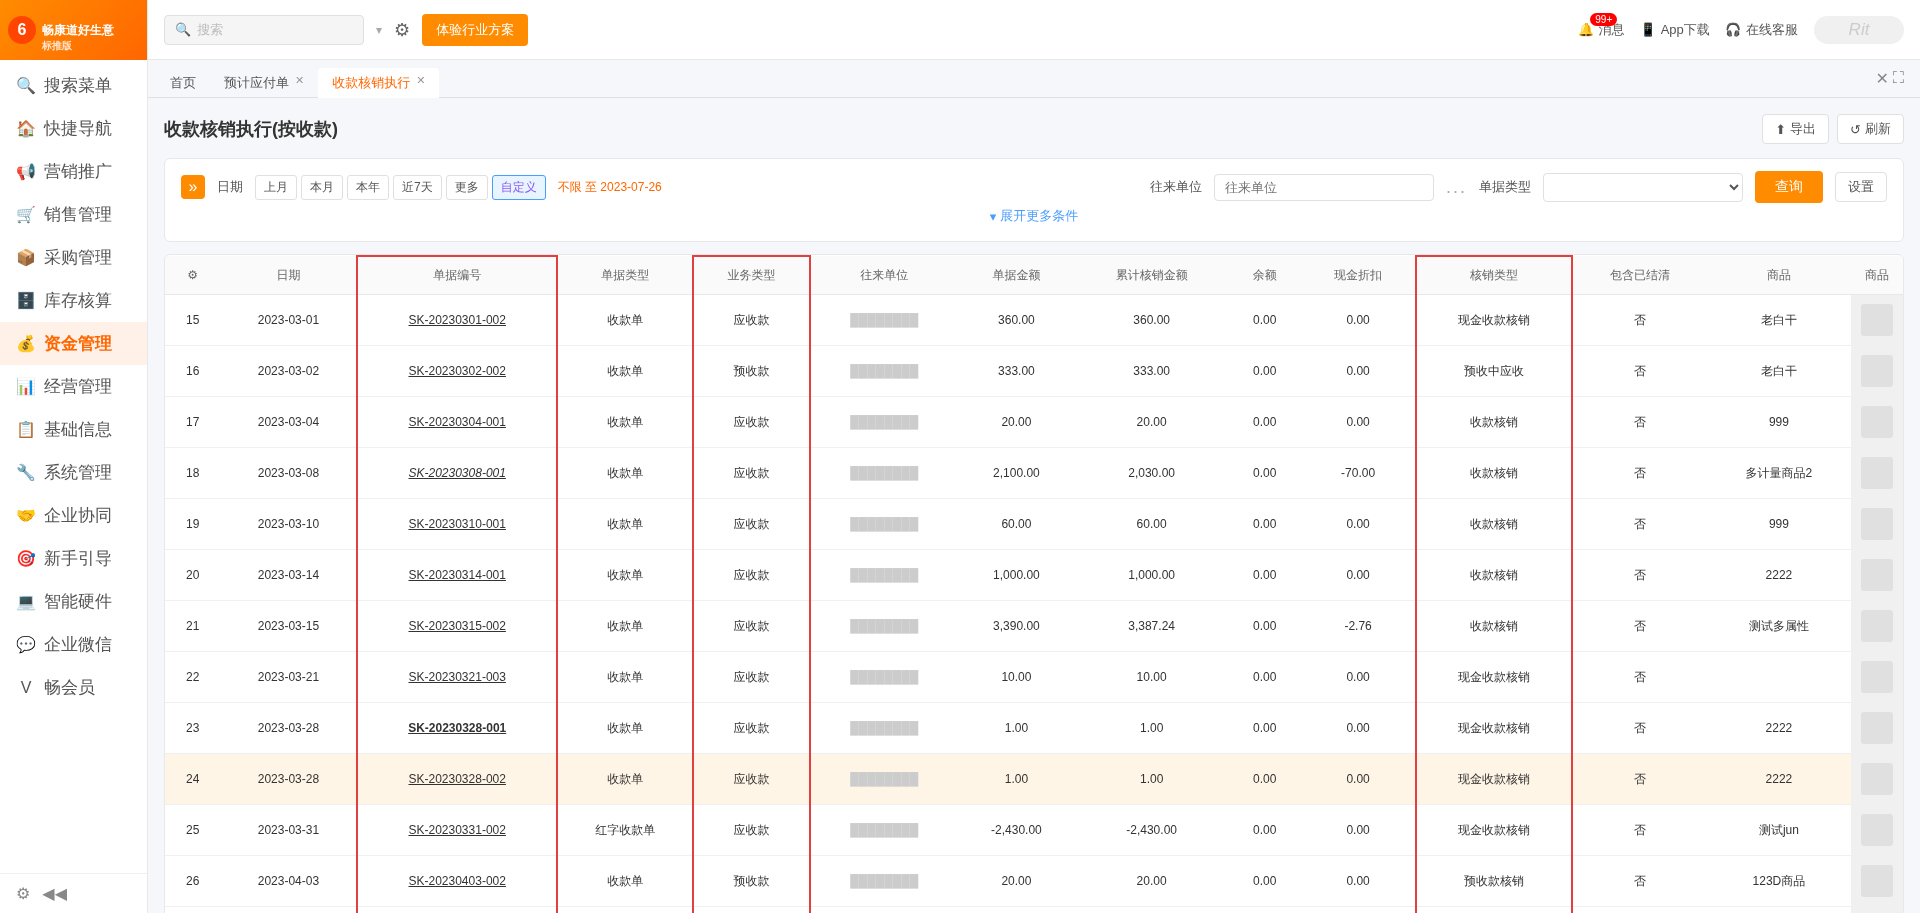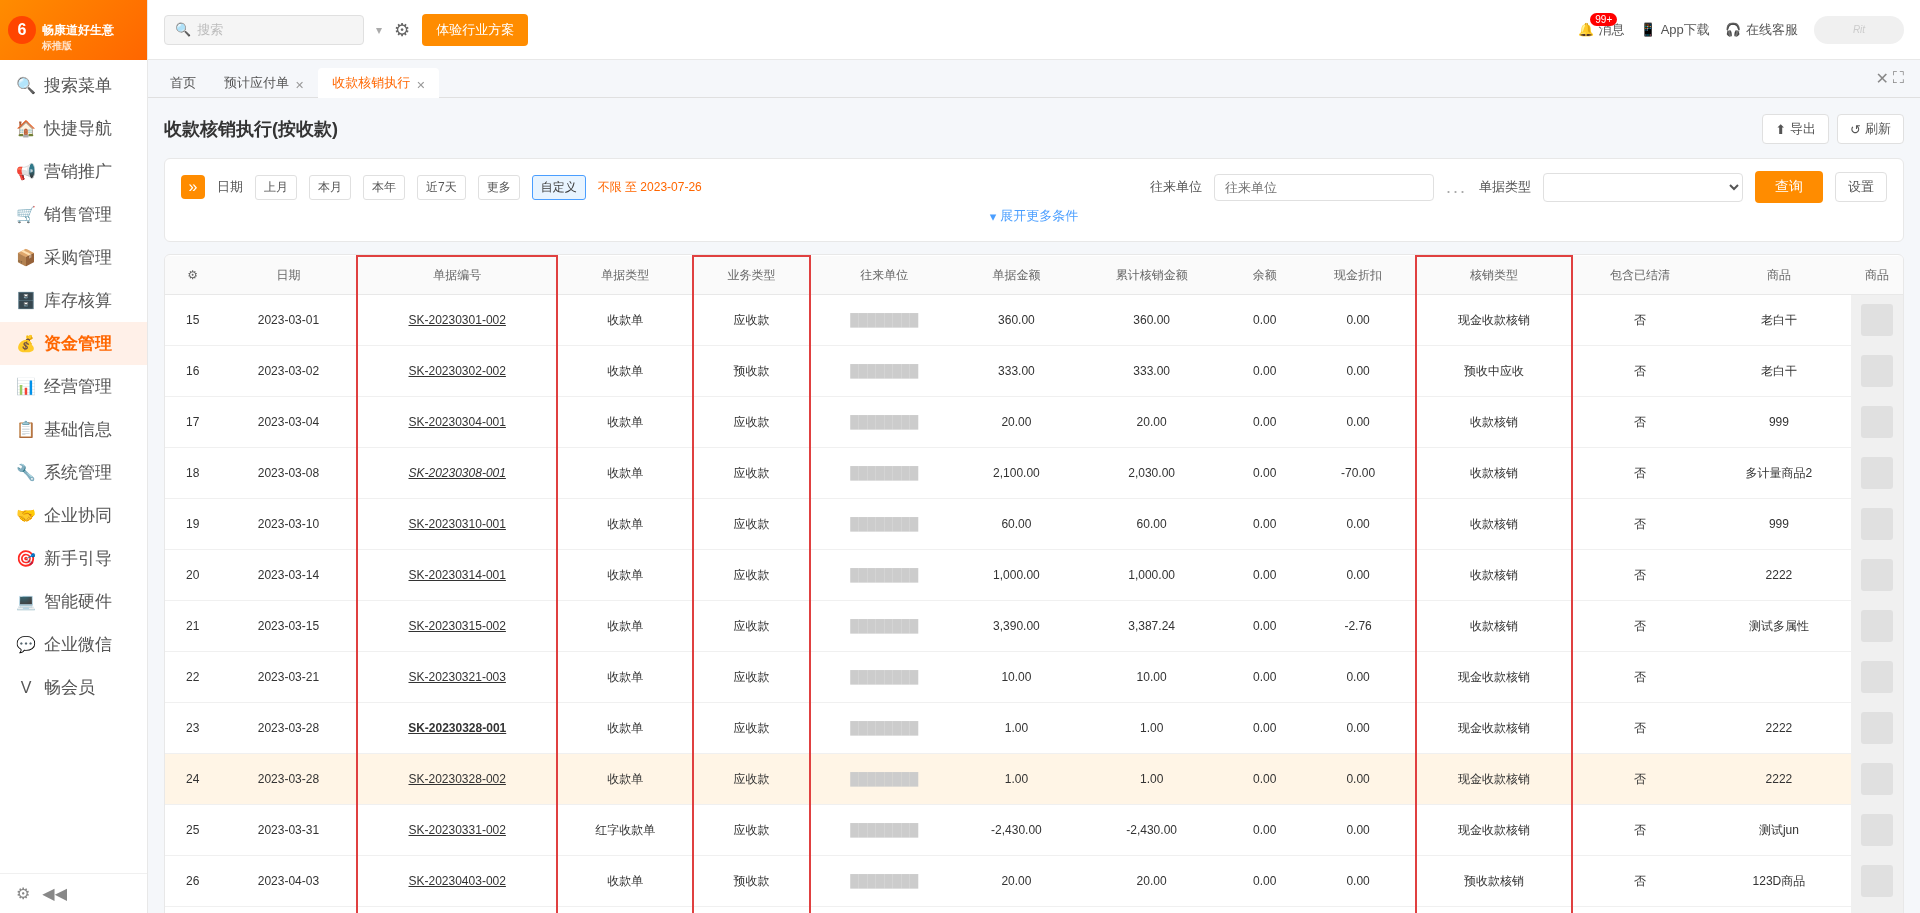--- a/index.html
+++ b/index.html
@@ -83,21 +83,21 @@
 
     
     .tabs-bar {
       background: #f5f7fa;
       border-bottom: 1px solid #e0e0e0;
       display: flex; align-items: center; height: 38px; padding: 0 8px;
     }
     .tab {
       padding: 6px 14px; font-size: 13px; cursor: pointer;
       border-bottom: 2px solid transparent;
-      display: flex; align-items: flex-end; gap: 6px;
+      display: flex; align-items: flex-start; gap: 6px;
       color: #555;
       margin-top: 10px;
     }
     .tab.active {
       color: #ff6600; border-bottom: 2px solid #ff6600;
       background: white; border-radius: 4px 4px 0 0;
     }
     .tab .close-icon { font-size: 11px; color: #999; }
     .tabs-spacer { flex: 1; }
     .tabs-actions { display: flex; gap: 4px; padding-right: 8px; }
@@ -122,27 +122,27 @@
       background: white; border-radius: 6px; padding: 12px 16px;
       margin-bottom: 12px; border: 1px solid #e8e8e8;
     }
     .filter-row { display: flex; align-items: center; gap: 12px; flex-wrap: wrap; }
     .filter-toggle {
       background: #ff8c00; color: white; border: none; border-radius: 4px;
       width: 24px; height: 24px; cursor: pointer; font-size: 16px;
       display: flex; align-items: center; justify-content: center;
     }
     .filter-label { color: #555; font-size: 13px; white-space: nowrap; }
-    .filter-date-btns { display: flex; gap: 12px; }
+    .filter-date-btns { display: flex; gap: 4px; }
     .date-btn {
       padding: 3px 8px; border: 1px solid #e0e0e0; border-radius: 3px;
       background: white; cursor: pointer; font-size: 12px; color: #555;
     }
     .date-btn.custom {
-      background: #e8f4ff; border-color: #4a9eff; color: #404040;
+      background: #e8f4ff; border-color: #4a9eff; color: #8b5cf6;
     }
     .filter-date-sub { color: #ff6600; font-size: 12px; }
     .filter-input {
       border: 1px solid #e0e0e0; border-radius: 4px; padding: 5px 10px;
       width: 220px; font-size: 13px; color: #555;
     }
     .filter-ellipsis { color: #aaa; font-size: 18px; letter-spacing: 2px; }
     .filter-select {
       border: 1px solid #e0e0e0; border-radius: 4px; padding: 5px 10px;
       width: 200px; font-size: 13px; color: #555; background: white;
@@ -282,21 +282,21 @@
         <span class="topbar-badge">99+</span>
       </div>
       <div class="topbar-link">
         <span>📱</span>
         <span>App下载</span>
       </div>
       <div class="topbar-link">
         <span>🎧</span>
         <span>在线客服</span>
       </div>
-      <div class="avatar-area" style="display:flex;align-items:center;justify-content:center;color:#ccc;font-size:10px;font-style:italic;">Rit</div>
+      <div class="avatar-area" style="display:flex;align-items:center;justify-content:center;color:#ccc;font-size:17px;font-style:italic;">Rit</div>
     </div>
   </div>
 
   <div class="tabs-bar">
     <div class="tab">
       <span>首页</span>
     </div>
     <div class="tab">
       <span>预计应付单</span>
       <span class="close-icon">✕</span>

